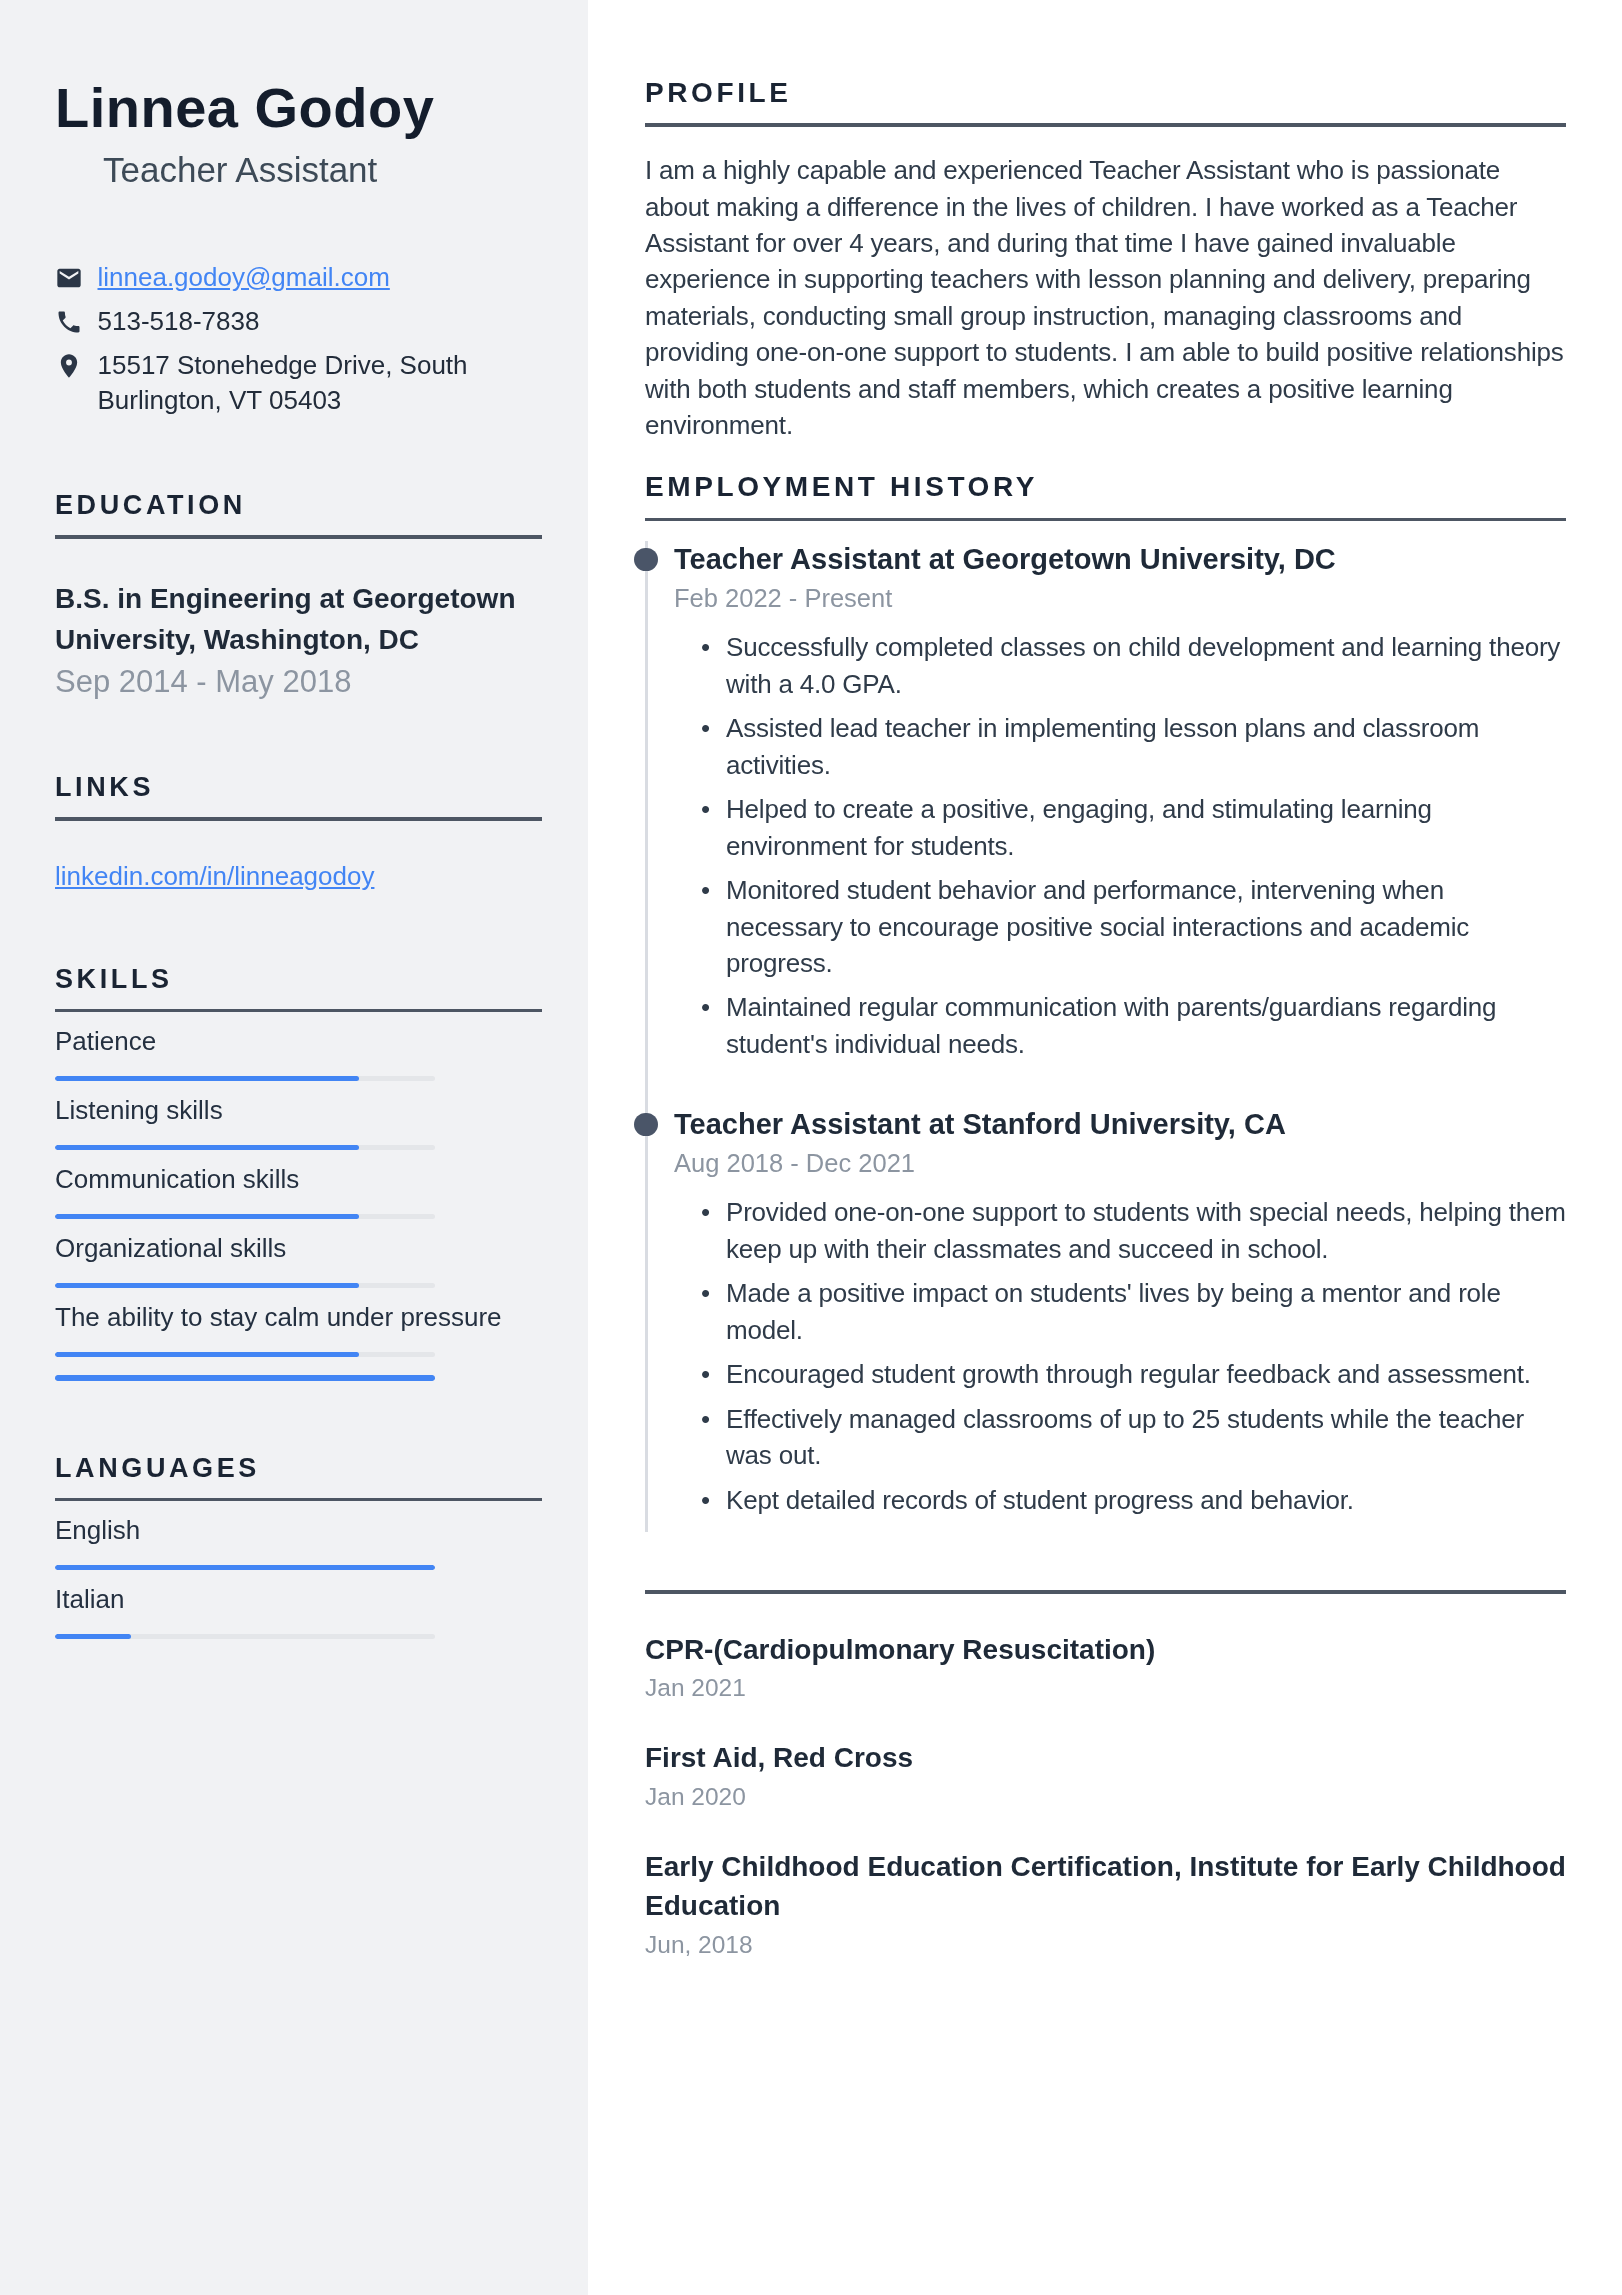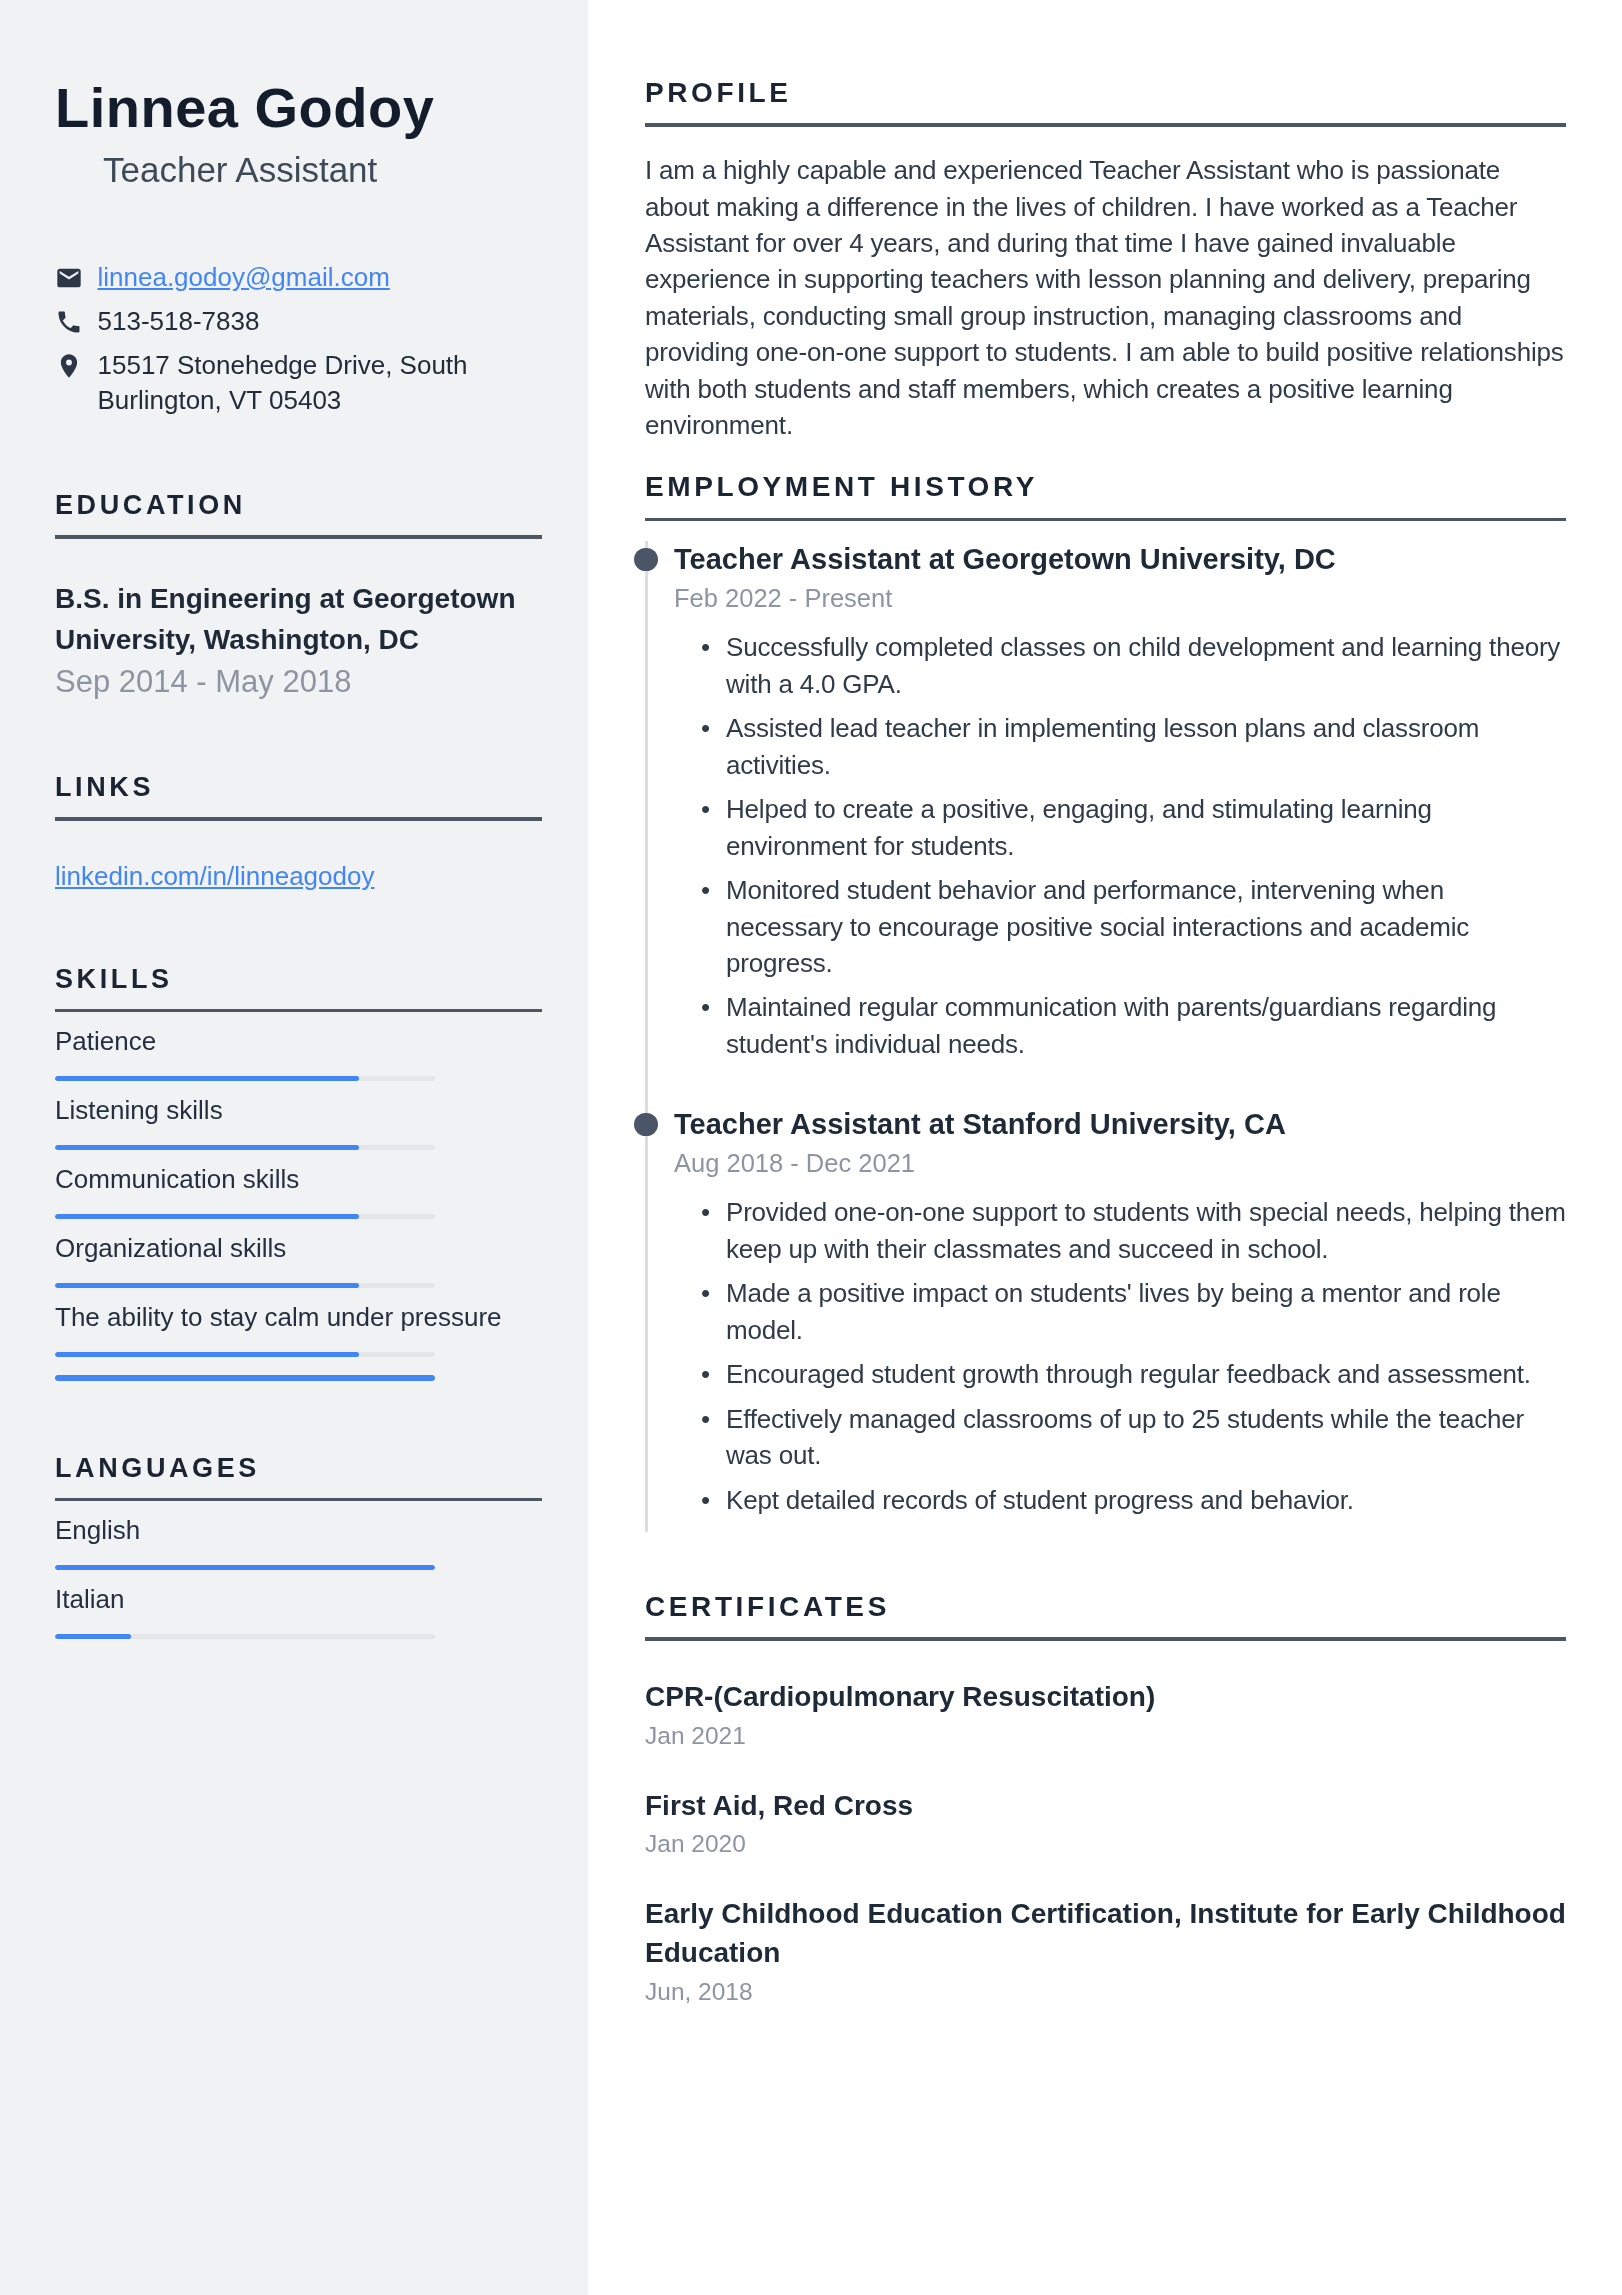--- a/index.html
+++ b/index.html
@@ -207,21 +207,20 @@
             <li>Encouraged student growth through regular feedback and assessment.</li>
             <li>Effectively managed classrooms of up to 25 students while the teacher was out.</li>
             <li>Kept detailed records of student progress and behavior.</li>
           </ul>
         </div>
 
       </div>
     </section>
 
     <section class="certificates">
-      <h2 class="main-heading">CERTIFICATES</h2>
       <div class="rule"></div>
 
       <div class="cert">
         <div class="cert-title">CPR-(Cardiopulmonary Resuscitation)</div>
         <div class="cert-date muted">Jan 2021</div>
       </div>
       <div class="cert">
         <div class="cert-title">First Aid, Red Cross</div>
         <div class="cert-date muted">Jan 2020</div>
       </div>

